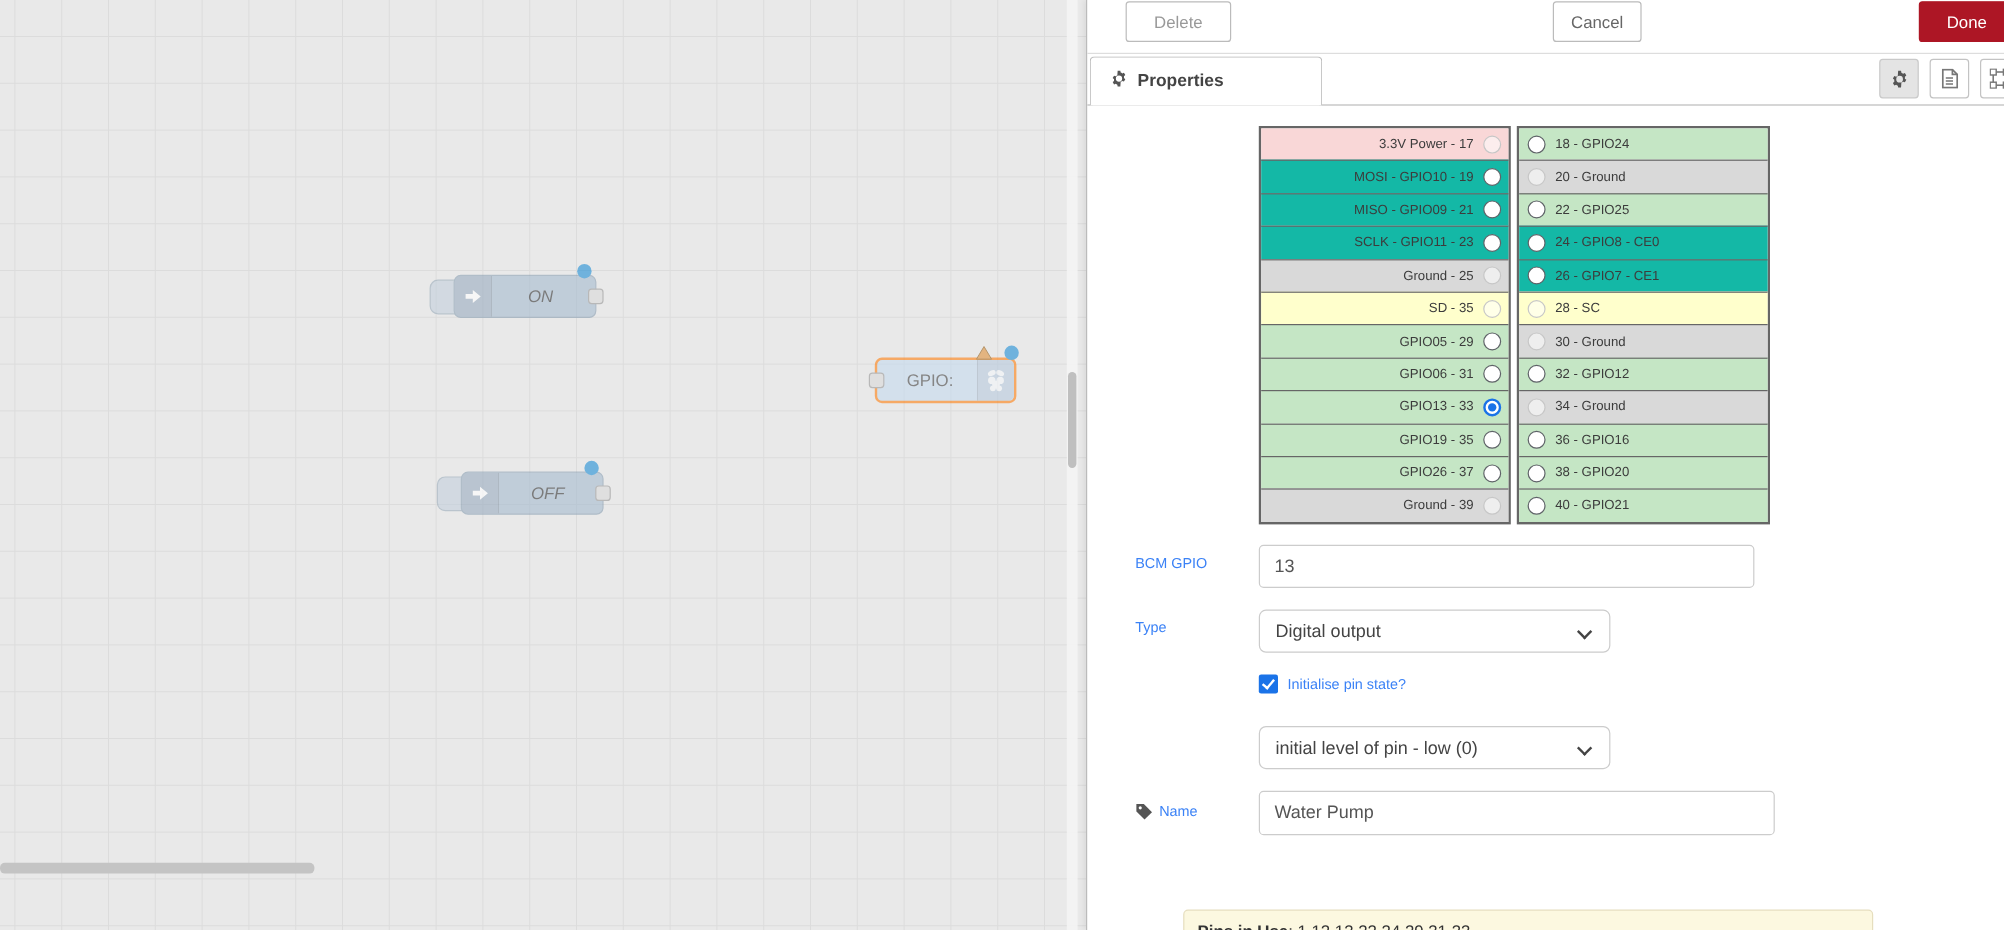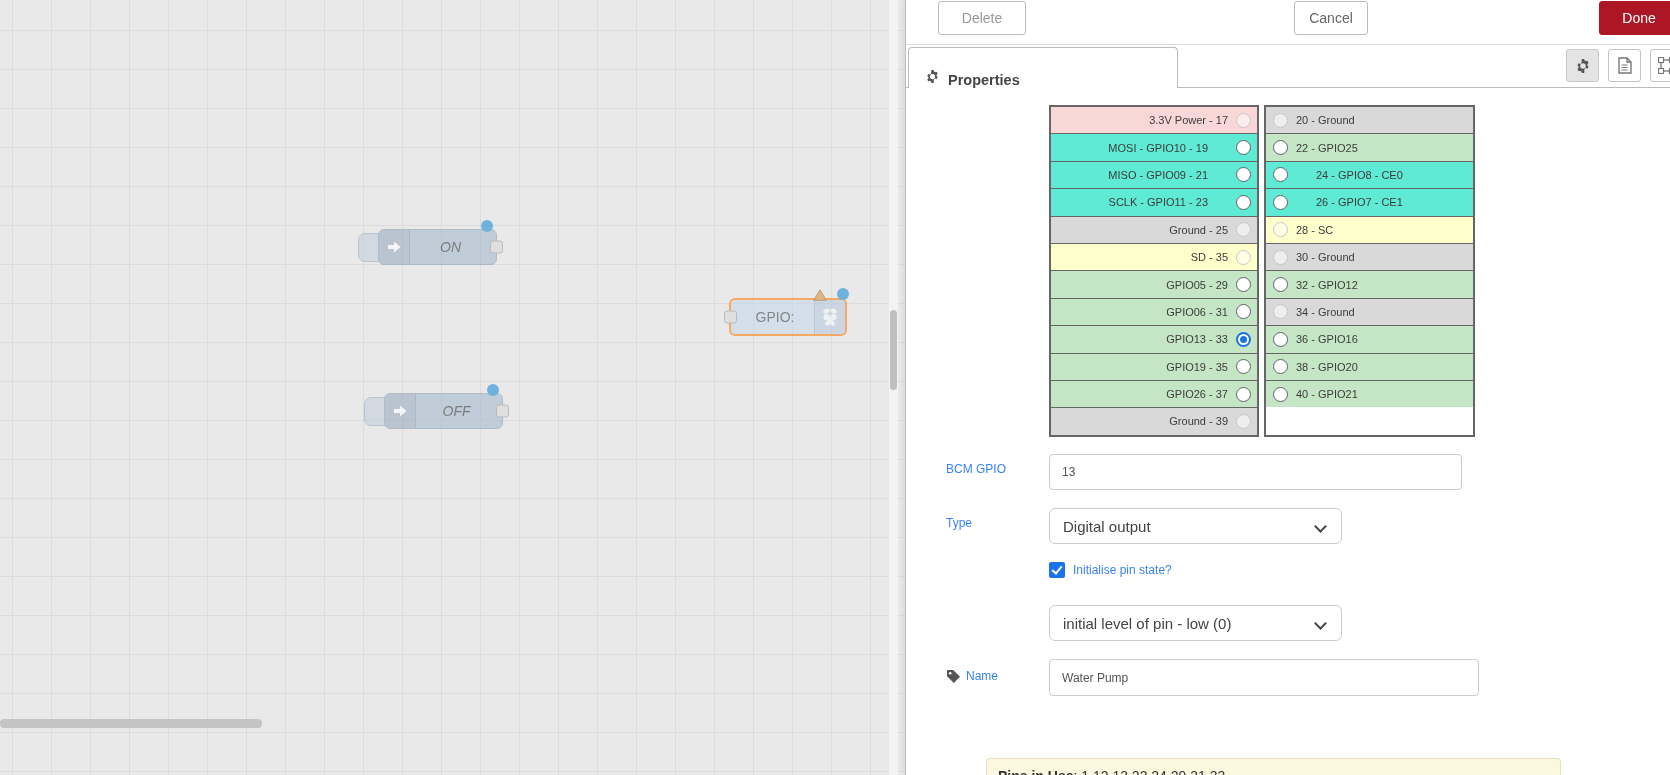--- a/index.html
+++ b/index.html
@@ -68,23 +68,23 @@
     position:absolute;top:1px;height:34px;box-sizing:border-box;
     border:1px solid #bbb;border-radius:3px;background:#fff;
     font-size:14px;display:flex;align-items:center;justify-content:center;cursor:pointer;
   }
   .btn-delete{left:32px;width:88px;color:#999;}
   .btn-cancel{left:388px;width:74px;color:#666;}
   .btn-done{left:693px;width:80px;background:#ad1625;border-color:#ad1625;color:#fff;}
   .hdr-line{position:absolute;left:0;right:0;top:44px;height:1px;background:#ddd;}
   .tab-line{position:absolute;left:0;right:0;top:87px;height:1px;background:#bbb;z-index:1;}
   .tab{
-    position:absolute;left:2px;top:47px;width:270px;height:41px;z-index:2;
+    position:absolute;left:2px;top:47px;width:194px;height:41px;z-index:2;
     background:#fff;border:1px solid #bbb;border-bottom:none;border-radius:4px 4px 0 0;
-    box-sizing:border-box;display:flex;align-items:flex-end;padding-left:16px;gap:8px;
+    box-sizing:border-box;display:flex;align-items:center;padding-left:16px;gap:8px;
   }
   .tab-label{font-size:14.5px;font-weight:bold;color:#444;}
   .mini-btn{
     position:absolute;top:49px;width:33px;height:33px;box-sizing:border-box;border-radius:3px;
     border:1px solid #c3c3c3;background:#fff;display:flex;align-items:center;justify-content:center;
   }
   .mini-btn.active{background:#e4e4e4;border-color:#c9c9c9;}
   .mb-gear{left:660px;} .mb-doc{left:702px;} .mb-appearance{left:744px;}
 
   
@@ -92,35 +92,35 @@
   .pin-col{border:2px solid #666;}
   .pin-cell{
     width:200px;height:26.4px;display:flex;align-items:center;
     font-size:11px;color:#3c3c3c;box-sizing:content-box;
   }
   .pin-cell + .pin-cell{border-top:1px solid #666;}
   .pin-cell.left{justify-content:flex-end;padding-right:6px;}
   .pin-cell.right{padding-left:7px;}
   .pin-cell.left .pin-label{margin-right:8px;}
   .pin-cell.right .pin-label{margin-left:8px;}
-  .c-pink{background:#f9d7d7;} .c-blue{background:#5eead4;gap:20px;} .c-green{background:#c5e6c5;}
+  .c-pink{background:#f9d7d7;} .c-blue{background:#14b8a6;} .c-green{background:#c5e6c5;}
   .c-gray{background:#d9d9d9;} .c-yellow{background:#ffffcc;}
   .rb{
     width:15px;height:15px;border-radius:50%;box-sizing:border-box;flex-shrink:0;
     background:#fff;border:1px solid #5f6368;position:relative;
   }
   .rb.on{border:2px solid #1a73e8;}
   .rb.on::after{content:"";position:absolute;inset:2px;border-radius:50%;background:#1a73e8;}
   .rb.dis{border-color:#c7c7c7;background:rgba(255,255,255,0.55);}
 
   
   .f-label{position:absolute;font-size:12px;color:#3b82f6;}
   .f-input{
     position:absolute;box-sizing:border-box;height:36px;border:1px solid #ccc;border-radius:4px;
-    padding:0 12px;font-size:12px;color:#555;font-family:"Liberation Sans",sans-serif;background:#fff;
+    padding:0 12px;font-size:15px;color:#555;font-family:"Liberation Sans",sans-serif;background:#fff;
   }
   .f-select{
     position:absolute;box-sizing:border-box;height:36px;border:1px solid #ccc;border-radius:6px;
     background:#fff;display:flex;align-items:center;padding:0 34px 0 13px;
     font-size:15px;color:#444;cursor:pointer;
   }
   .f-select::after{
     content:"";position:absolute;right:16px;top:13px;width:7px;height:7px;
     border-left:2px solid #444;border-bottom:2px solid #444;transform:rotate(-45deg);
   }
@@ -292,20 +292,24 @@
         <div class="pin-cell left c-green">
           <span class="pin-label">GPIO26 - 37</span>
           <span class="rb"></span>
         </div>
         <div class="pin-cell left c-gray">
           <span class="pin-label">Ground - 39</span>
           <span class="rb dis"></span>
         </div>
       </div>
     <div class="pin-col">
+        <div class="pin-cell right c-green">
+          <span class="rb"></span>
+          <span class="pin-label">18 - GPIO24</span>
+        </div>
         <div class="pin-cell right c-gray">
           <span class="rb dis"></span>
           <span class="pin-label">20 - Ground</span>
         </div>
         <div class="pin-cell right c-green">
           <span class="rb"></span>
           <span class="pin-label">22 - GPIO25</span>
         </div>
         <div class="pin-cell right c-blue">
           <span class="rb"></span>

